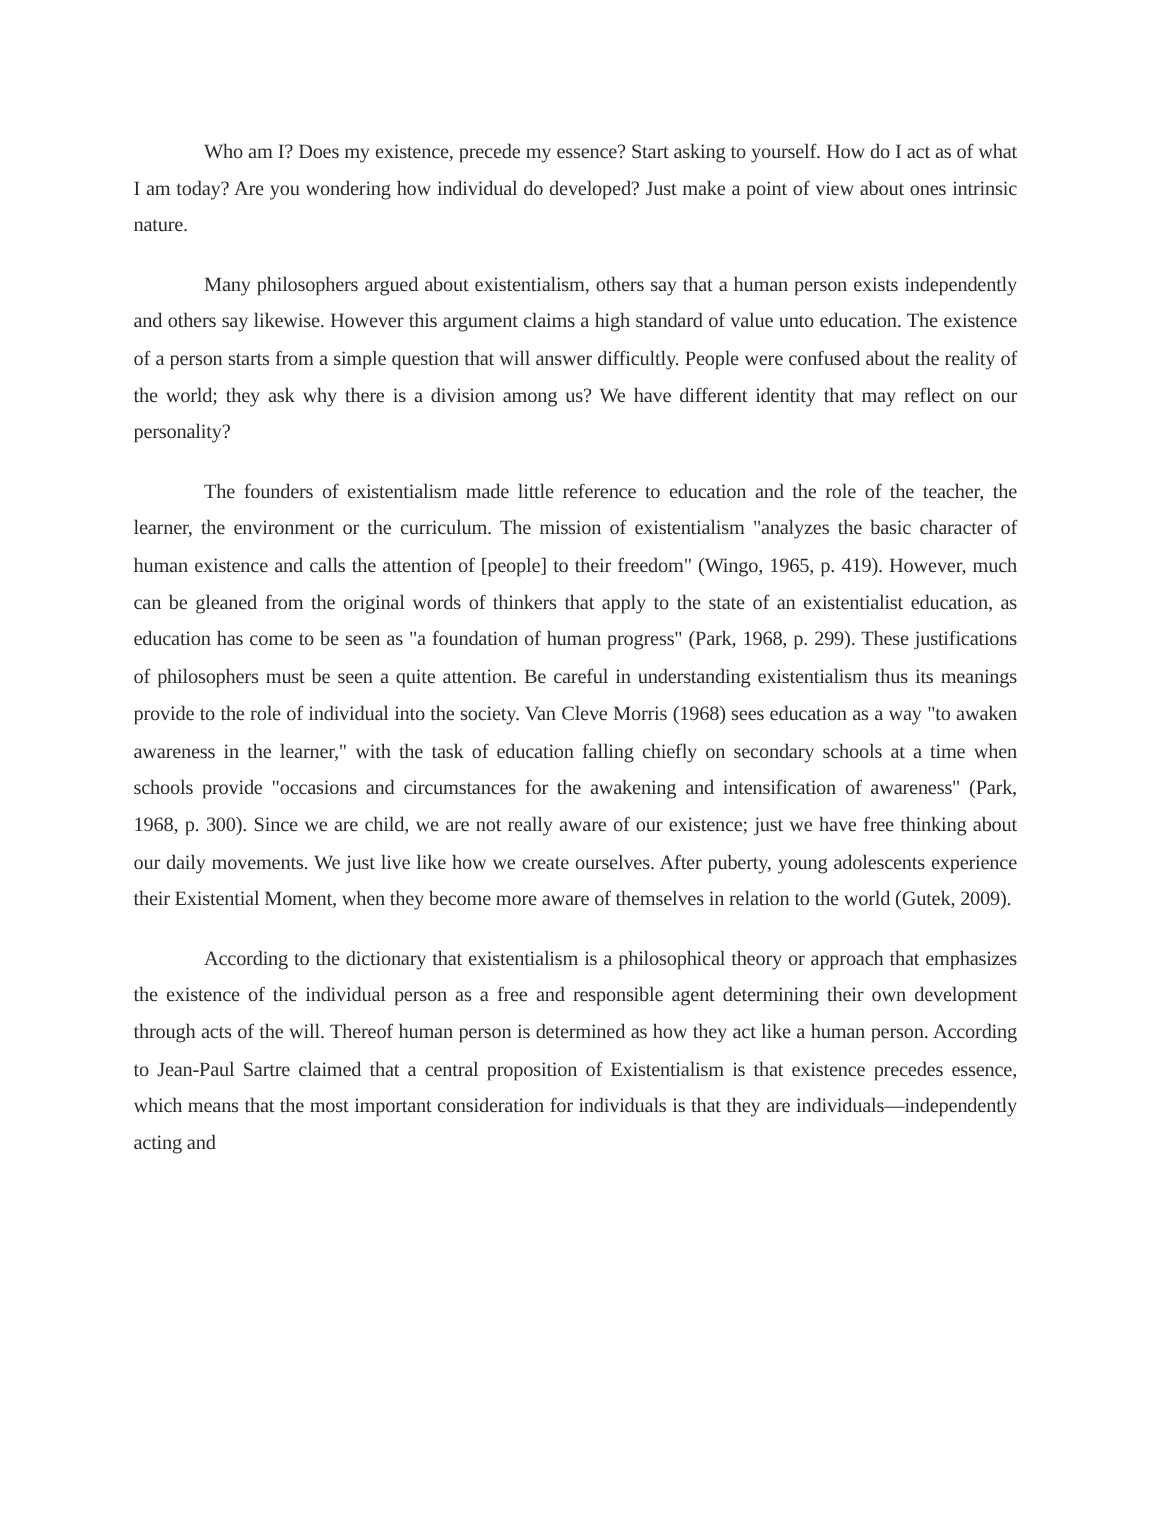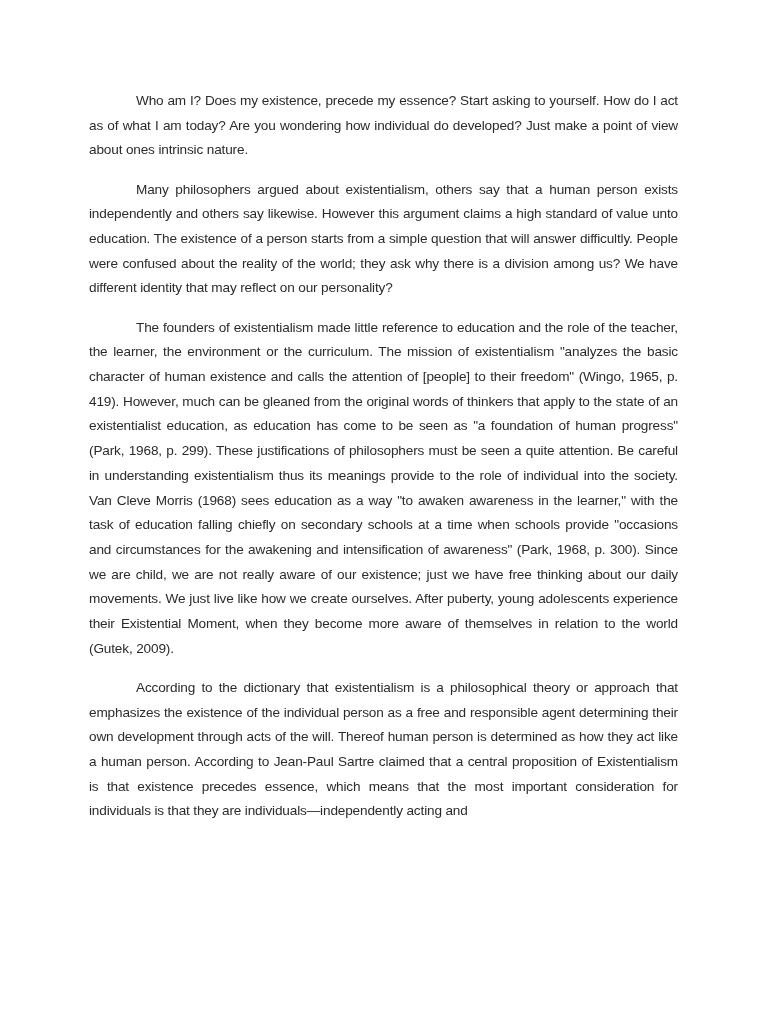--- a/index.html
+++ b/index.html
@@ -11,21 +11,21 @@
       width: 768px;
       height: 1024px;
       overflow: hidden;
       position: relative;
     }
     .page {
       position: absolute;
       left: 89px;
       top: 89px;
       width: 589px;
-      font-family: Liberation Sans, sans-serif;
+      font-family: Liberation Serif, serif;
       font-size: 13.6px;
       line-height: 24.7px;
       color: #2b2b2b;
       letter-spacing: -0.15px;
     }
     .para {
       margin: 0 0 14.5px 0;
       text-align: justify;
       text-indent: 47px;
     }

